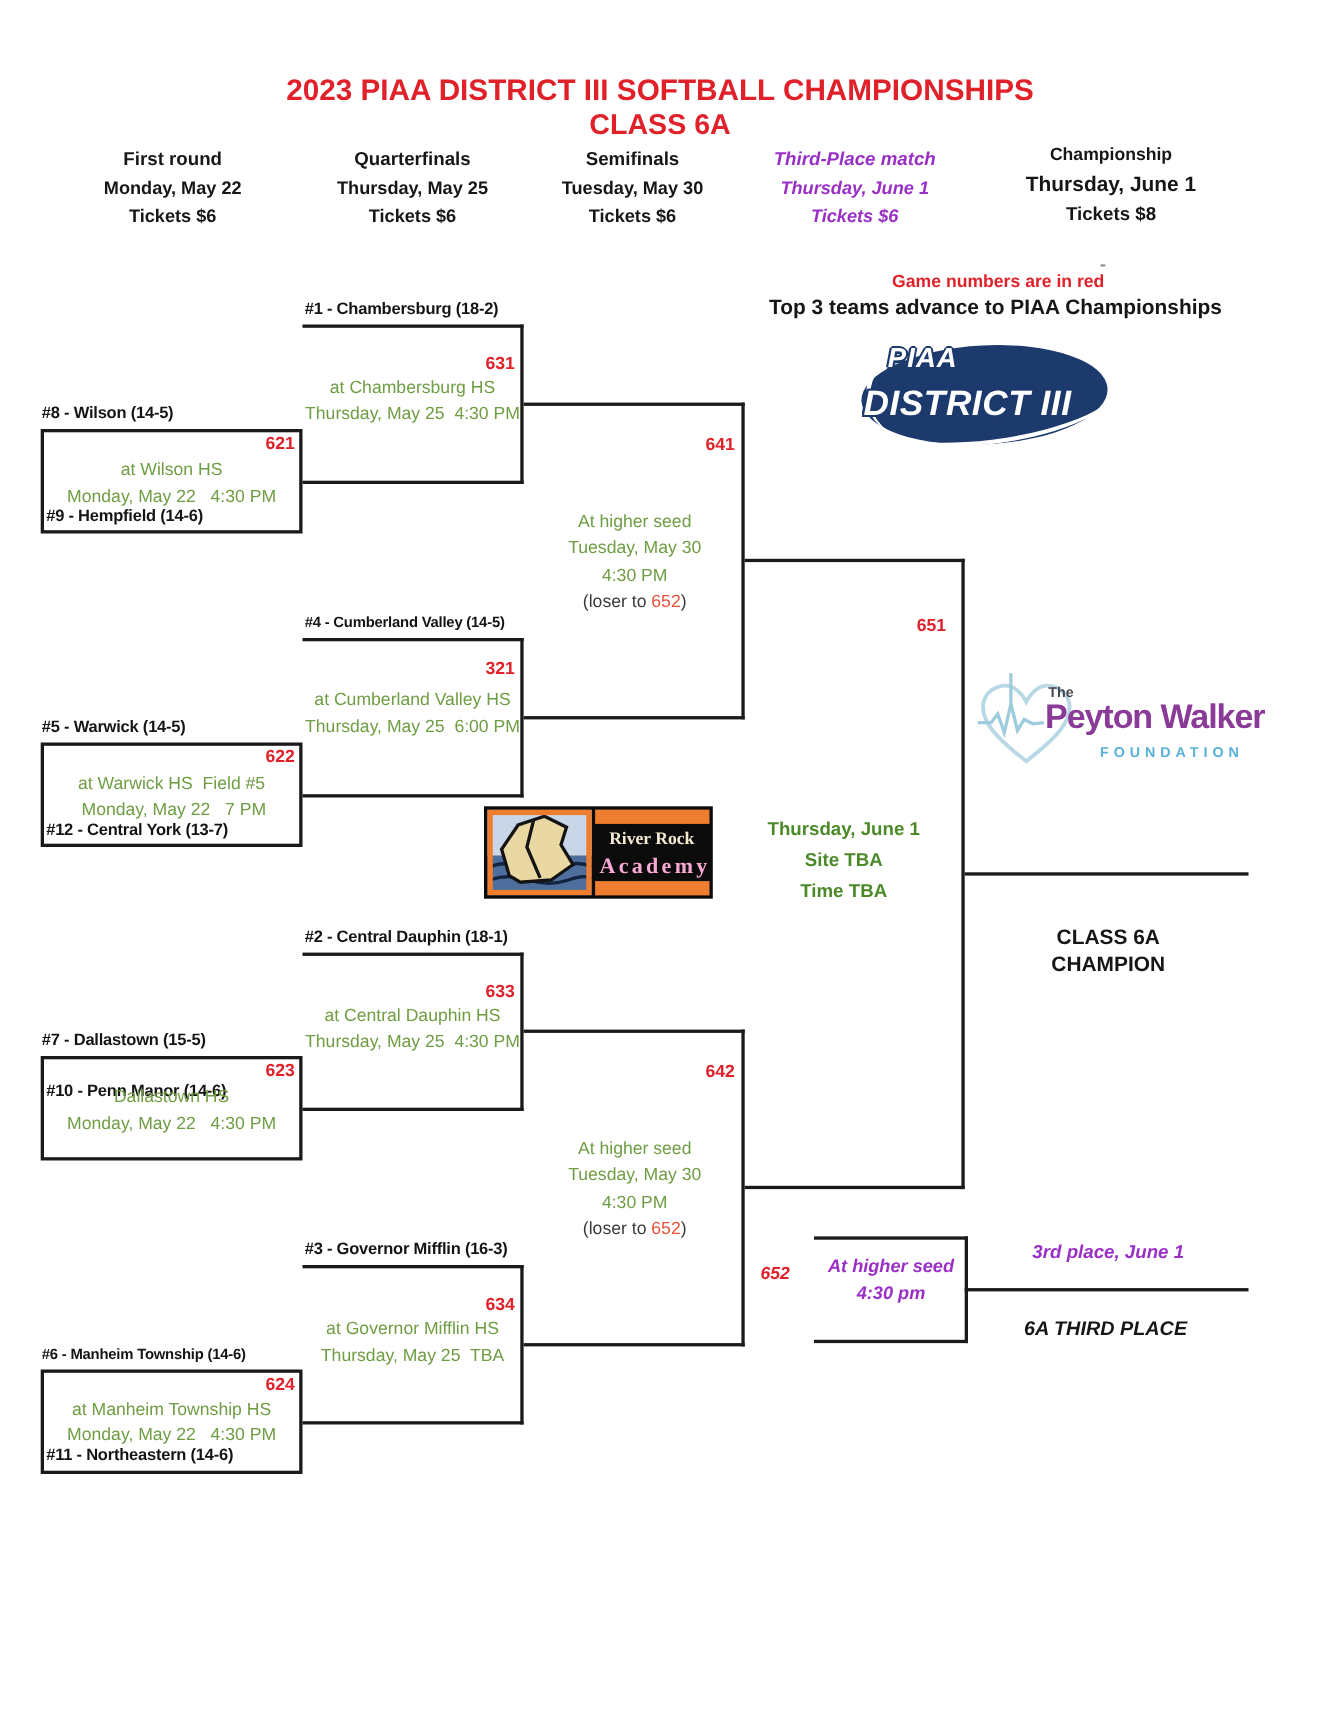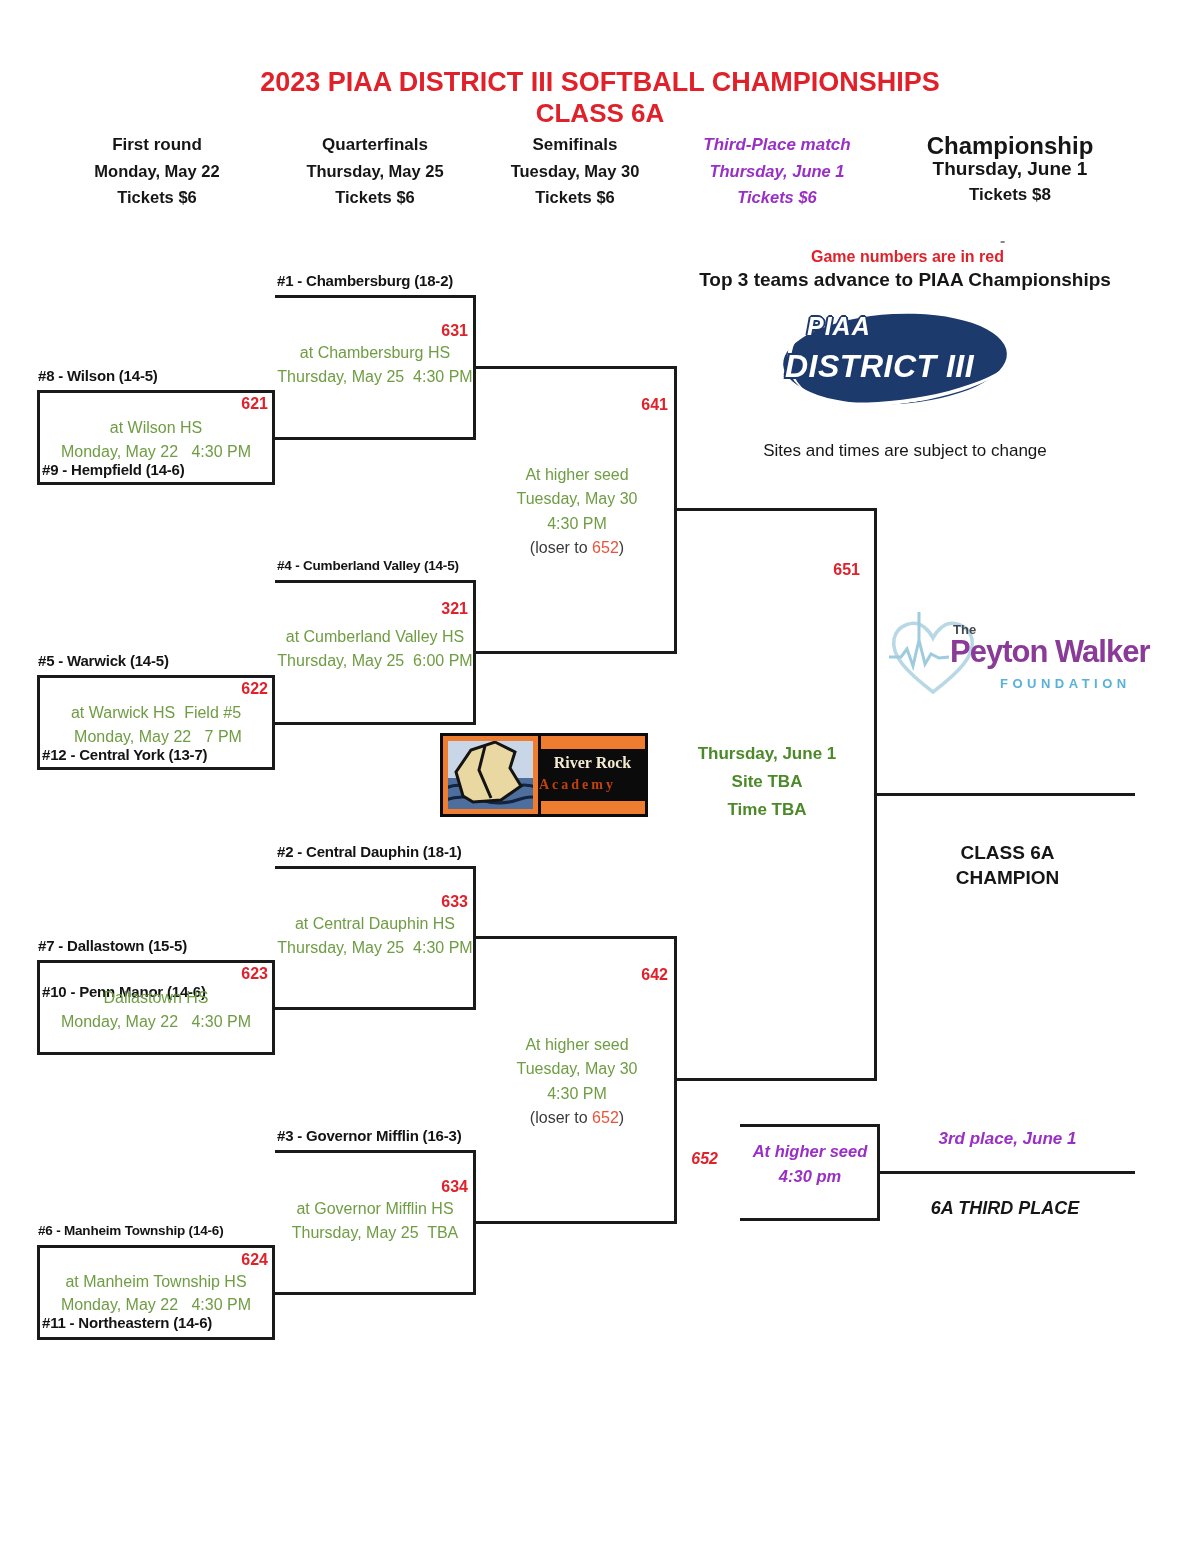--- a/index.html
+++ b/index.html
@@ -42,23 +42,23 @@
            text-shadow:-2px 0 #1d3a6d,2px 0 #1d3a6d,0 -2px #1d3a6d,0 2px #1d3a6d,
                        -2px -2px #1d3a6d,2px 2px #1d3a6d,-2px 2px #1d3a6d,2px -2px #1d3a6d;}
 
   
   #riverrock{position:absolute;left:440px;top:733px;width:208px;height:84px;background:#0b0b0b;}
   #rr-pic{position:absolute;left:3px;top:3px;width:95px;height:78px;box-sizing:border-box;}
   #rr-bar-t{position:absolute;left:101px;top:3px;width:104px;height:13px;background:#ee7d2f;}
   #rr-bar-b{position:absolute;left:101px;top:68px;width:104px;height:13px;background:#ee7d2f;}
   .rr-t1{position:absolute;left:99px;top:21px;width:107px;text-align:center;
          font-family:"Liberation Serif",serif;font-weight:700;font-size:16px;color:#f3ead0;}
-  .rr-t2{position:absolute;left:99px;top:44px;width:107px;text-align:left;
-         font-family:"Liberation Serif",serif;font-weight:700;font-size:14px;
-         letter-spacing:3px;color:#c2410c;}
+  .rr-t2{position:absolute;left:99px;top:44px;width:107px;text-align:right;
+         font-family:"Liberation Serif",serif;font-weight:700;font-size:20px;
+         letter-spacing:3px;color:#f9a8d4;}
 
   
   #peyton{position:absolute;left:883px;top:608px;width:316px;height:106px;text-align:center;}
   .pw-the{position:absolute;left:70px;top:14px;font-size:13px;font-weight:700;color:#46464e;}
   .pw-name{position:absolute;left:67px;top:26px;font-size:31px;font-weight:700;
            color:#8a3a97;letter-spacing:-1px;}
   .pw-found{position:absolute;left:117px;top:68px;font-size:13px;font-weight:700;
             color:#58b2d8;letter-spacing:4.5px;}
 </style>
 </head>
@@ -78,28 +78,27 @@
   <div class="t ctr round-sub" style="left:265px;top:187px;width:220px;">Tickets $6</div>
 
   <div class="t ctr round-name" style="left:465px;top:134px;width:220px;">Semifinals</div>
   <div class="t ctr round-sub" style="left:465px;top:161px;width:220px;">Tuesday, May 30</div>
   <div class="t ctr round-sub" style="left:465px;top:187px;width:220px;">Tickets $6</div>
 
   <div class="t ctr round-name purp ital" style="left:667px;top:134px;width:220px;">Third-Place match</div>
   <div class="t ctr round-sub purp ital" style="left:667px;top:161px;width:220px;">Thursday, June 1</div>
   <div class="t ctr round-sub purp ital" style="left:667px;top:187px;width:220px;">Tickets $6</div>
 
-  <div class="t ctr bold" style="left:900px;top:131px;width:220px;font-size:24px;">Championship</div>
+  <div class="t ctr bold" style="left:900px;top:131px;width:220px;font-size:16px;">Championship</div>
   <div class="t ctr bold" style="left:900px;top:157px;width:220px;font-size:19px;">Thursday, June 1</div>
   <div class="t ctr bold" style="left:900px;top:184px;width:220px;font-size:17px;">Tickets $8</div>
 
   <div class="t" style="left:1000px;top:231px;color:#888;font-weight:700;">-</div>
   <div class="t ctr bold red" style="left:750px;top:247px;width:315px;font-size:16px;">Game numbers are in red</div>
   <div class="t ctr bold" style="left:650px;top:268px;width:510px;font-size:19px;">Top 3 teams advance to PIAA Championships</div>
-  <div class="t ctr" style="left:705px;top:440px;width:400px;font-size:17px;">Sites and times are subject to change</div>
 
   <div class="box" style="left:37px;top:390px;width:238px;height:95px;"></div>
   <div class="box" style="left:37px;top:675px;width:238px;height:95px;"></div>
   <div class="box" style="left:37px;top:960px;width:238px;height:95px;"></div>
   <div class="box" style="left:37px;top:1245px;width:238px;height:95px;"></div>
 
   <div class="hl" style="left:275px;top:295px;width:201px;"></div>
   <div class="vl" style="left:473px;top:295px;height:145px;"></div>
   <div class="hl" style="left:275px;top:437px;width:201px;"></div>
 

